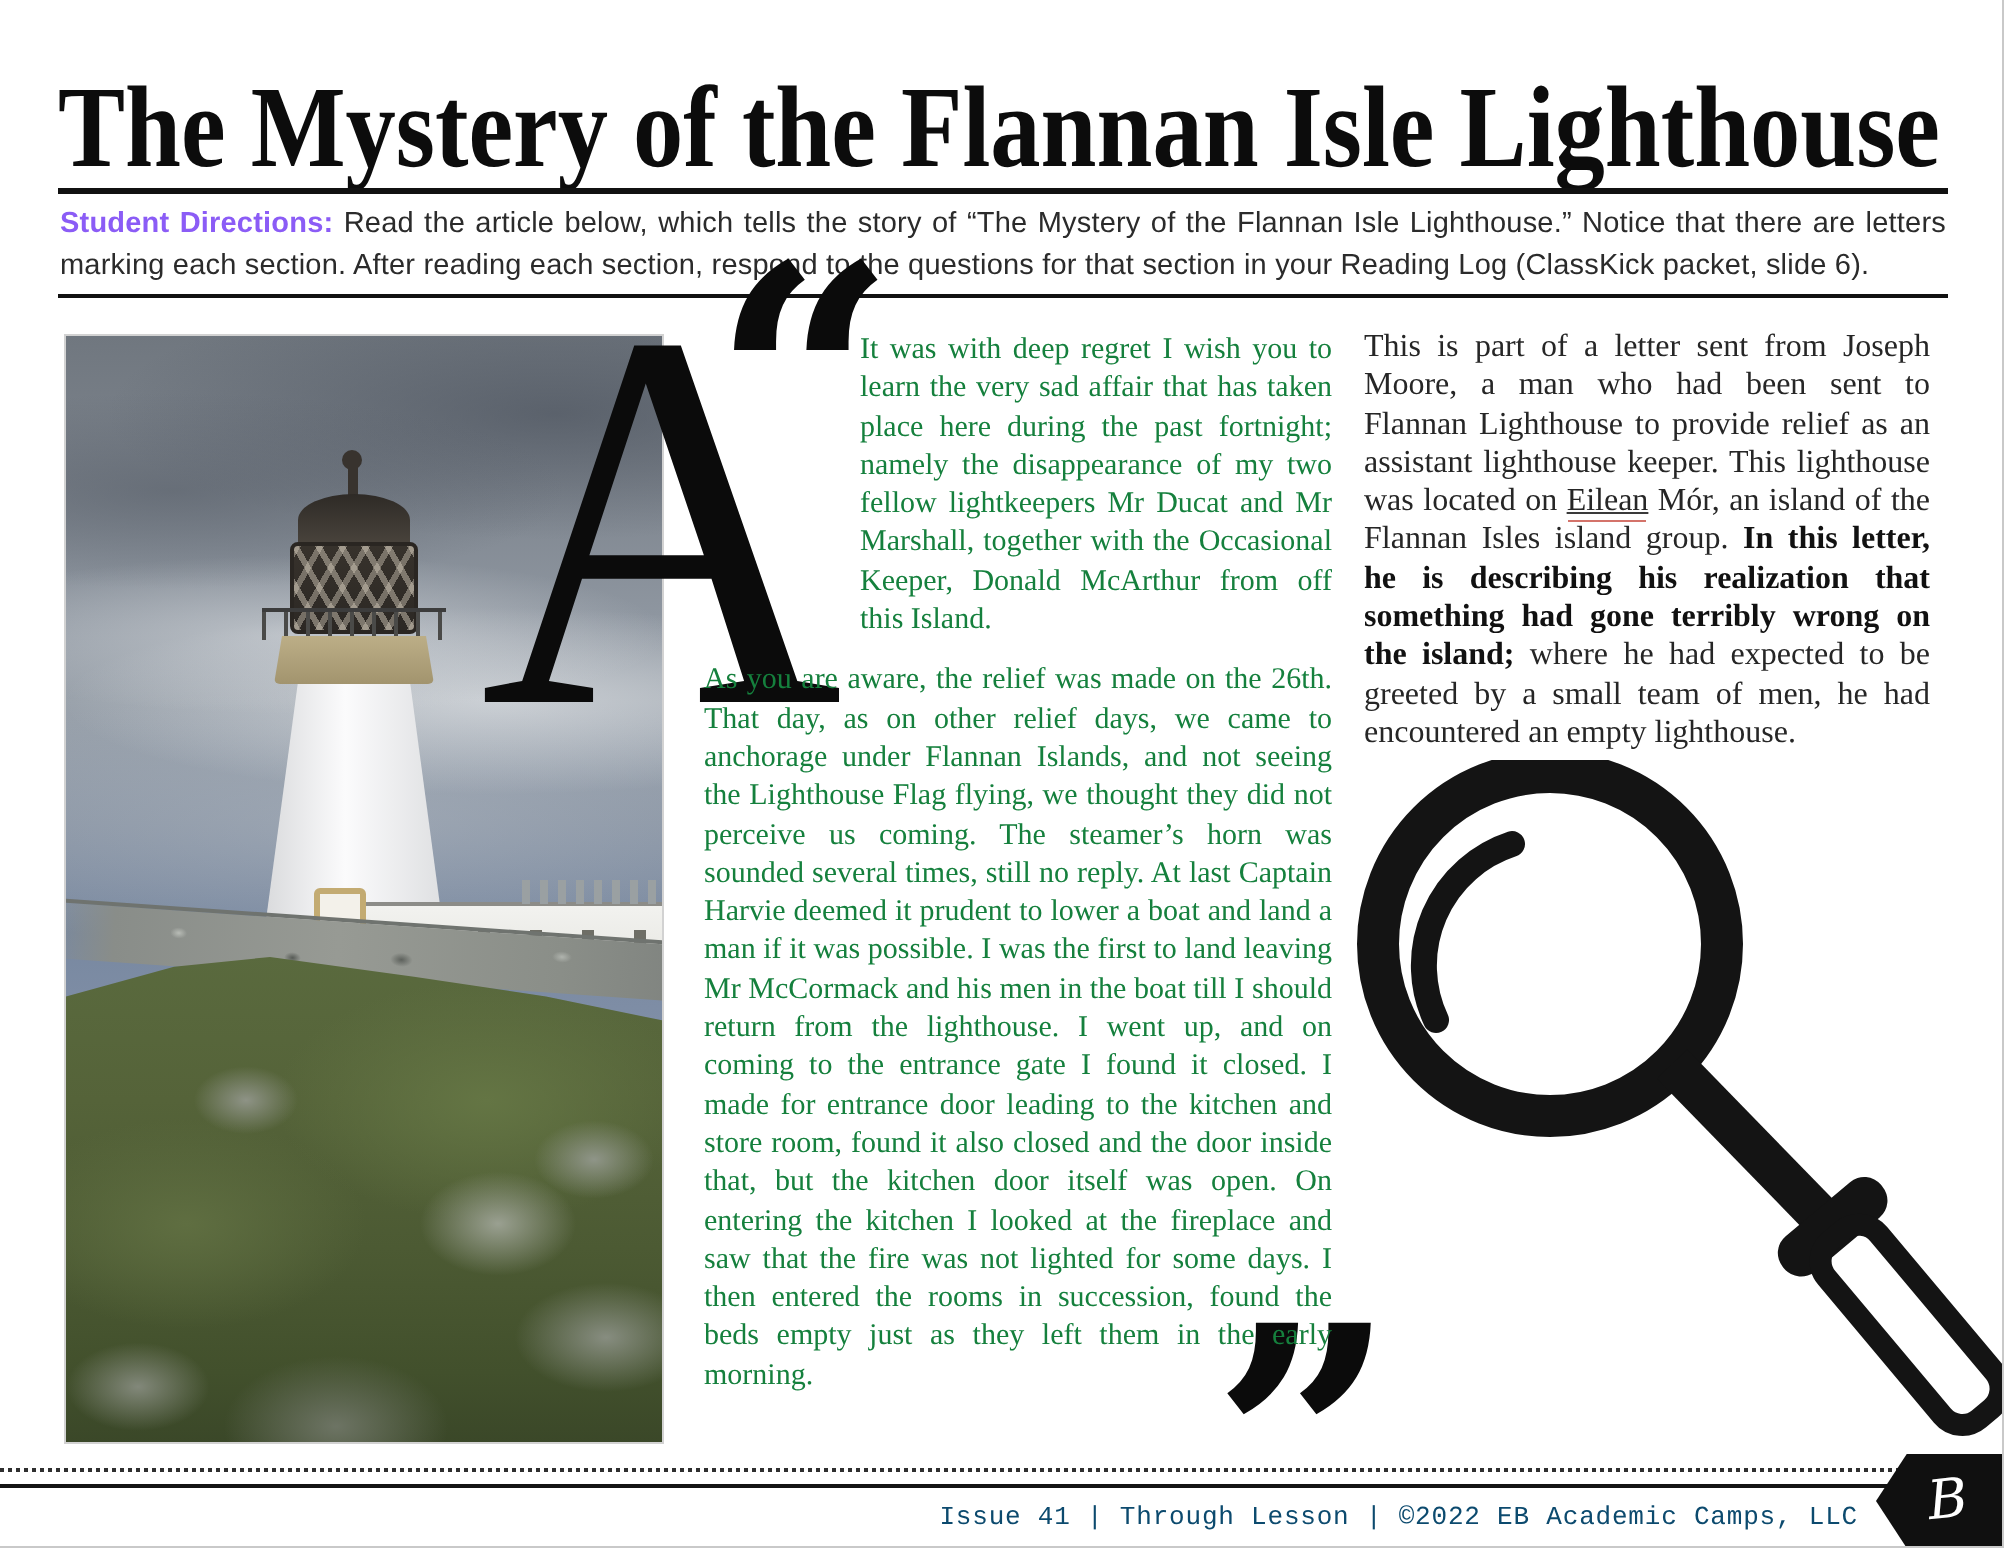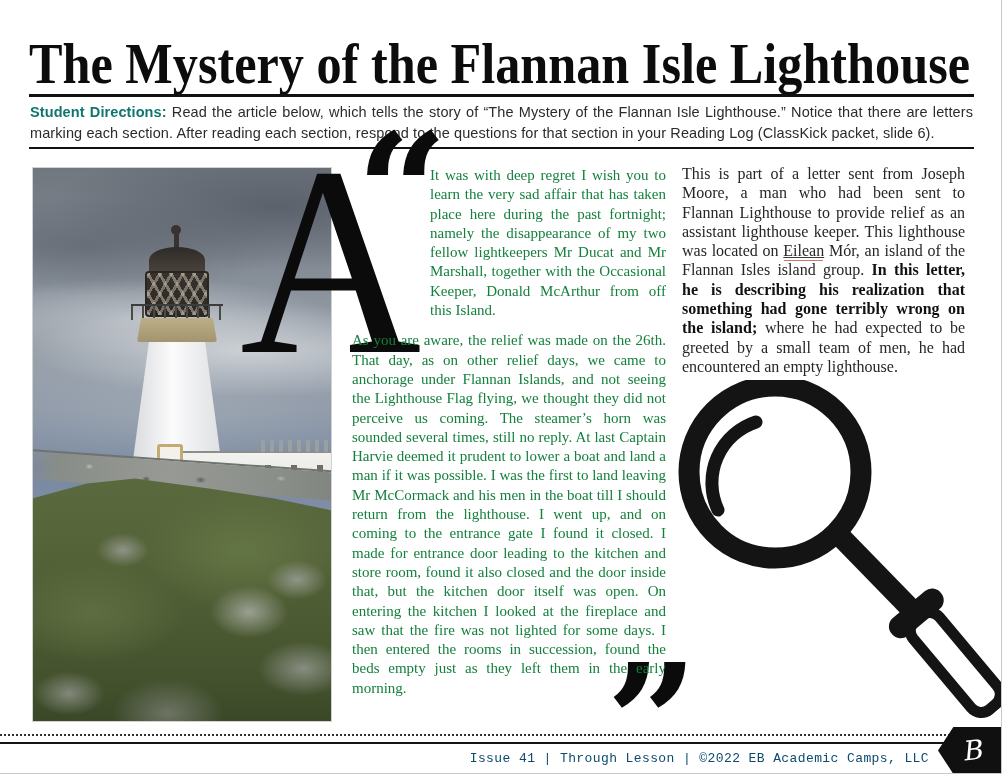--- a/index.html
+++ b/index.html
@@ -12,21 +12,21 @@
   .title-wrap{position:absolute;left:29px;top:34px;width:945px;height:62px;}
   .title-wrap svg text{font-family:"Liberation Serif",serif;font-weight:bold;fill:#0c0c0c;}
   .rule{position:absolute;left:29px;width:945px;background:#111;}
   .rule-title{top:94px;height:3px;}
   .rule-directions{top:147px;height:2px;}
   .directions{
     position:absolute;left:30px;top:102px;width:943px;
     font-family:"Liberation Sans",sans-serif;font-size:14.5px;line-height:21px;
     color:#2b2b2b;text-align:justify;letter-spacing:.1px;
   }
-  .directions b{color:#0f766e;}
+  .directions b{color:#8b5cf6;}
   
   .photo{position:absolute;left:32px;top:167px;width:300px;height:555px;overflow:hidden;
     border:1px solid #d2d2d2;box-sizing:border-box;
     background:
       radial-gradient(ellipse 280px 70px at 18% 14%, rgba(84,91,101,.55), transparent 70%),
       radial-gradient(ellipse 320px 90px at 82% 7%, rgba(72,79,90,.6), transparent 70%),
       radial-gradient(ellipse 260px 55px at 38% 27%, rgba(222,225,228,.55), transparent 72%),
       radial-gradient(ellipse 300px 65px at 72% 33%, rgba(236,238,240,.6), transparent 72%),
       radial-gradient(ellipse 340px 90px at 50% 44%, rgba(190,197,206,.35), transparent 75%),
       linear-gradient(180deg,#70777f 0%,#7c838c 12%,#8f97a1 26%,#9aa2ab 33%,#8a95a4 44%,#7888a0 54%,#7f8ea6 62%,#8593a8 70%);

